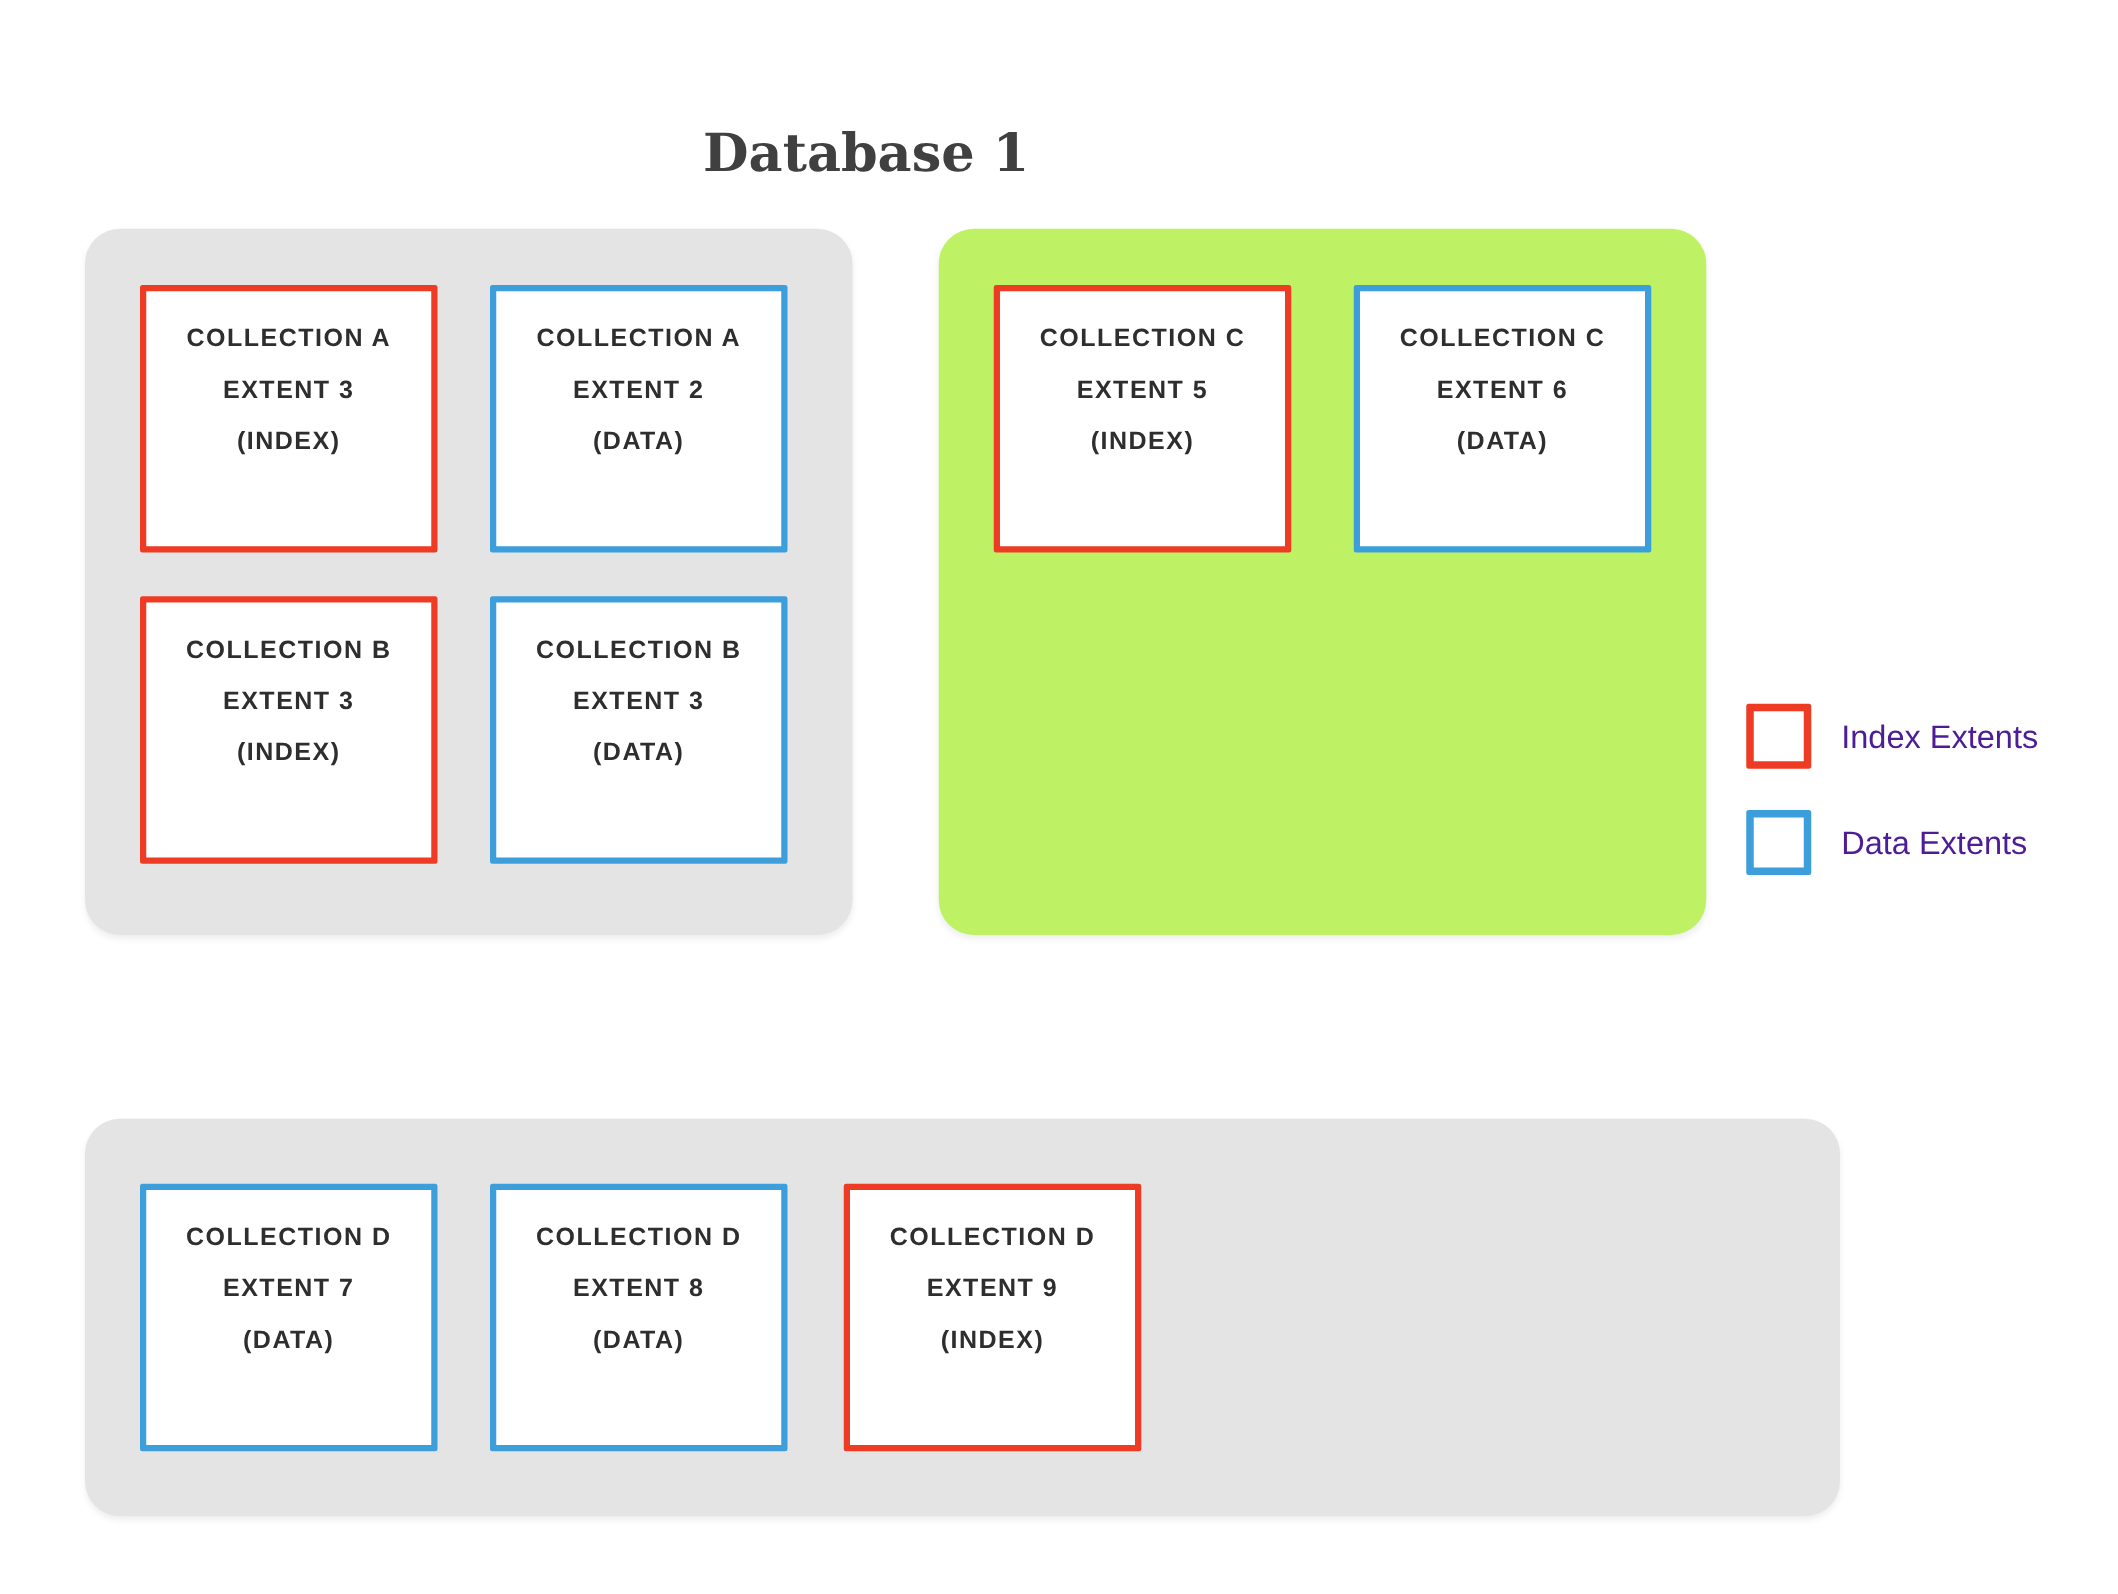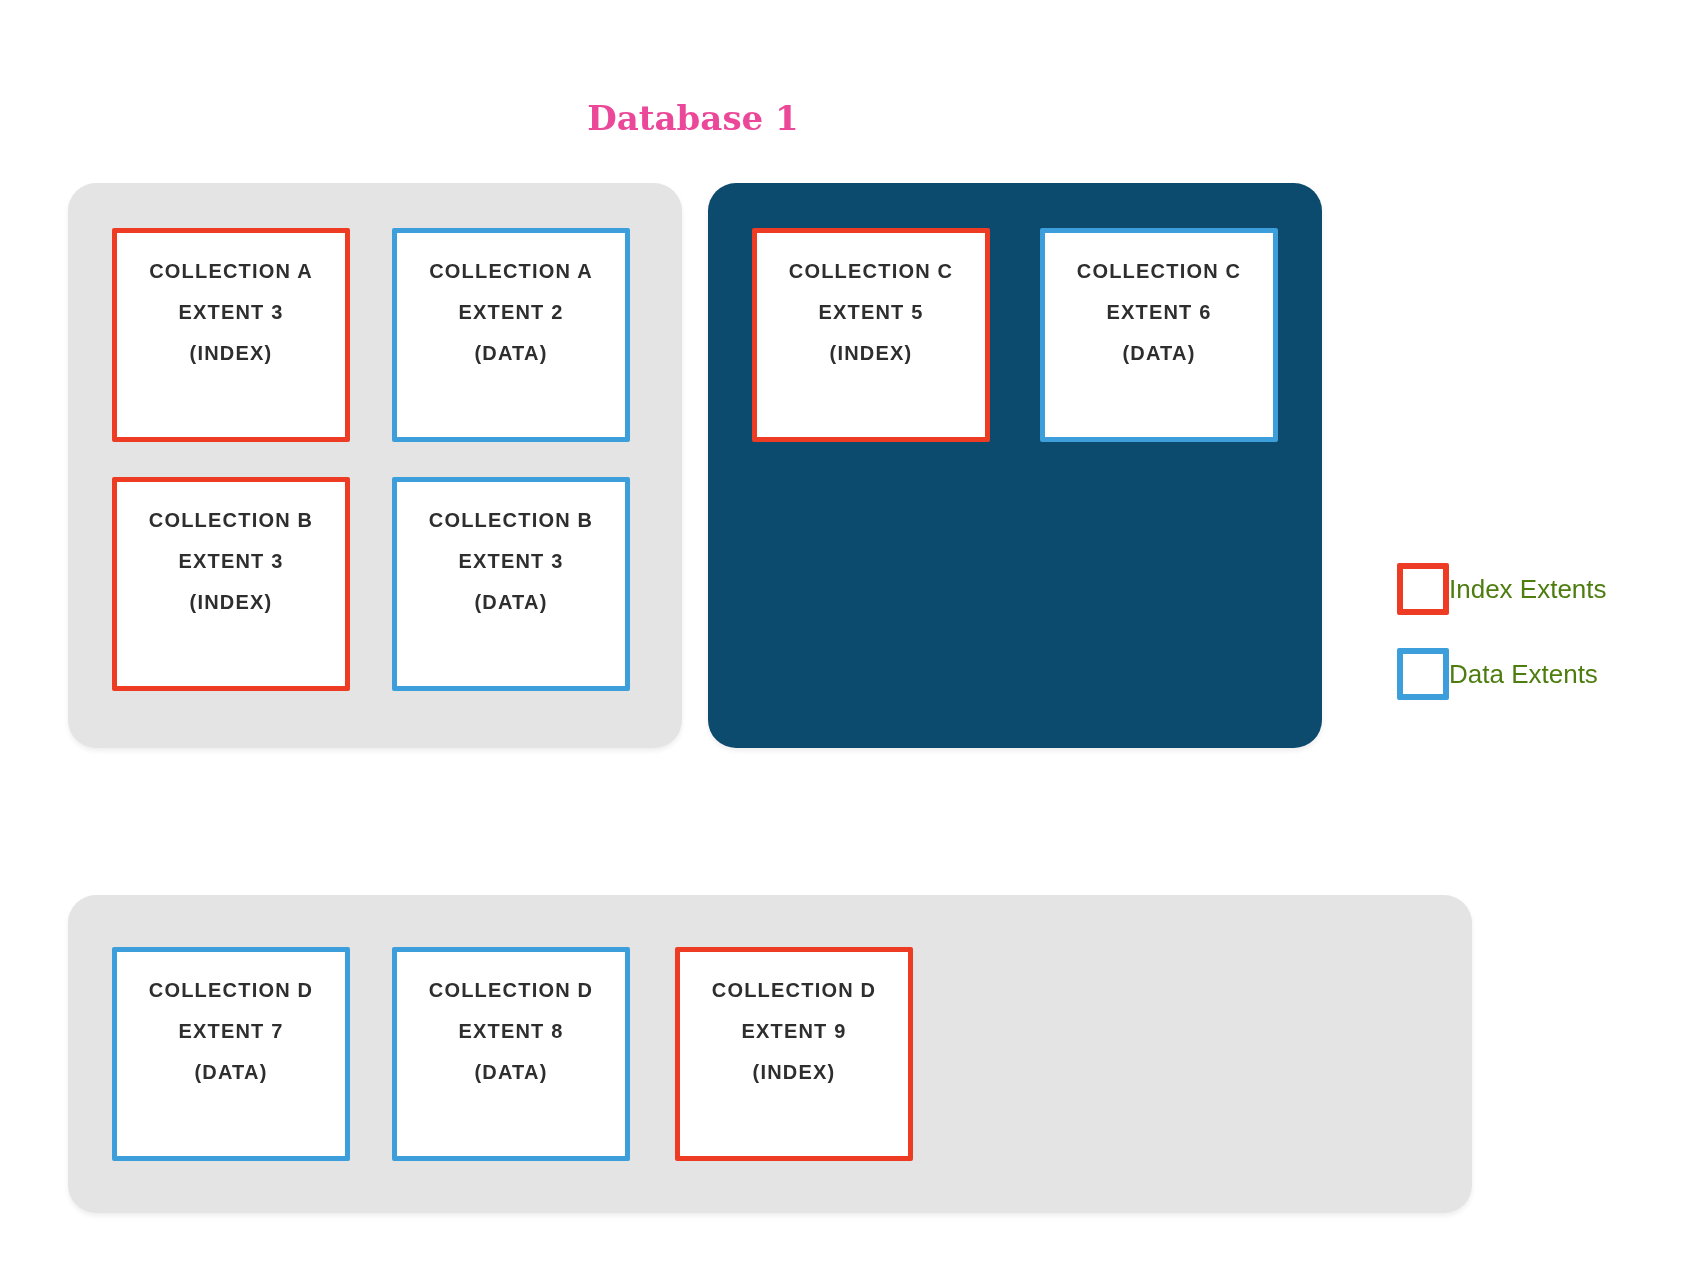--- a/index.html
+++ b/index.html
@@ -2,22 +2,22 @@
 <html><head>
 <meta charset="utf-8">
 <style>
   html,body{margin:0;padding:0;background:#ffffff;}
   .canvas{
     position:relative;width:1694px;height:1275px;background:#ffffff;overflow:hidden;
     font-family:"Liberation Sans",sans-serif;
   }
   .db-title{
     position:absolute;transform:translateX(-50%);
-    font-family:"DejaVu Serif",serif;font-weight:700;font-size:34px;line-height:1.1;
-    color:#ec4899;white-space:nowrap;
+    font-family:"DejaVu Serif",serif;font-weight:700;font-size:42px;line-height:1.1;
+    color:#404040;white-space:nowrap;
   }
   #t1{left:693px;top:100px;}
   #t2{left:651px;top:813px;}
   .panel{
     position:absolute;background:#e4e4e4;border-radius:28px;
     box-shadow:0 3px 5px rgba(0,0,0,0.07);
   }
   #p1{left:68px;top:183px;width:614px;height:565px;}
   #p2{left:708px;top:183px;width:614px;height:565px;}
   #p3{left:68px;top:895px;width:1404px;height:318px;}
@@ -44,21 +44,21 @@
     display:flex;flex-direction:column;gap:33px;
   }
   .legend-row{display:flex;align-items:center;}
   .swatch{
     width:52px;height:52px;box-sizing:border-box;flex:0 0 auto;
     background:#ffffff;border-radius:2px;
   }
   .swatch.outline{border:6px solid #999;}
   .swatch.fill{background:#e4e4e4;border-radius:12px;}
   .legend-label{
-    font-size:26px;font-weight:500;color:#4d7c0f;white-space:nowrap;
+    margin-left:24px;font-size:26px;font-weight:500;color:#4c1d95;white-space:nowrap;
   }
 </style>
 </head>
 <body>
 
 <div class="canvas">
 
   <div class="db-title" id="t1">Database 1</div>
 
   <div class="panel" id="p1" style="background: rgb(228, 228, 228);">
@@ -77,21 +77,21 @@
       <span class="line">EXTENT 3</span>
       <span class="line">(INDEX)</span>
     </div>
     <div class="extent" id="e4" style="border-color: rgb(60, 159, 219);">
       <span class="line">COLLECTION B</span>
       <span class="line">EXTENT 3</span>
       <span class="line">(DATA)</span>
     </div>
   </div>
 
-  <div class="panel" id="p2" style="background: #0c4a6e;">
+  <div class="panel" id="p2" style="background: #bef264; margin-left: 43px;">
     <div class="extent" id="e5" style="border-color: rgb(238, 59, 36);">
       <span class="line">COLLECTION C</span>
       <span class="line">EXTENT 5</span>
       <span class="line">(INDEX)</span>
     </div>
     <div class="extent" id="e6" style="border-color: rgb(60, 159, 219);">
       <span class="line">COLLECTION C</span>
       <span class="line">EXTENT 6</span>
       <span class="line">(DATA)</span>
     </div>

